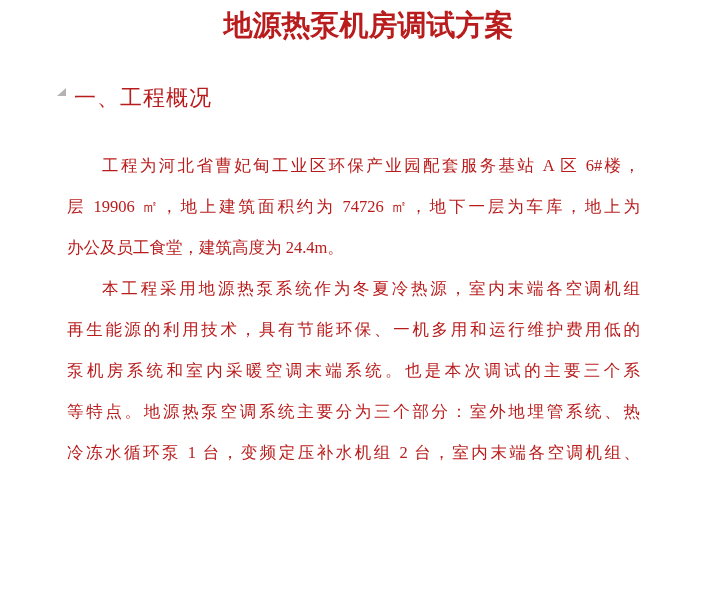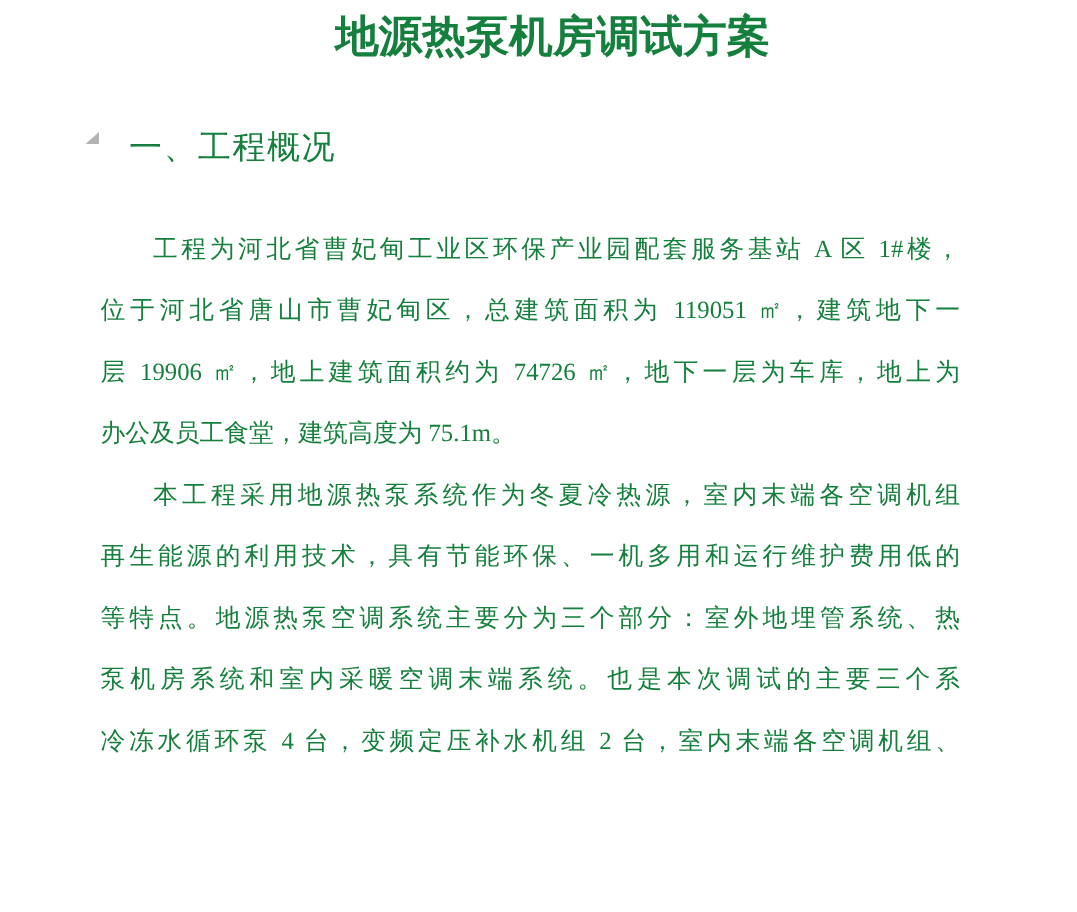--- a/index.html
+++ b/index.html
@@ -4,21 +4,21 @@
 <style>
   html, body { margin: 0; padding: 0; background: #ffffff; }
   .page {
     position: relative;
     width: 718px;
     height: 608px;
     background: #ffffff;
     box-sizing: border-box;
     padding: 7px 78px 0 67px;
     font-family: "Liberation Serif", "DejaVu Serif", serif;
-    color: #15803d;
+    color: #b91c1c;
     overflow: hidden;
   }
   .doc-title {
     margin: 0;
     font-size: 29px;
     font-weight: bold;
     line-height: 36px;
     text-align: center;
     white-space: nowrap;
     position: relative;
@@ -35,21 +35,21 @@
     position: absolute;
     left: -13px;
     top: 4px;
     width: 0;
     height: 0;
     border-left: 9px solid transparent;
     border-bottom: 8px solid #b3b3b3;
   }
   .section-heading {
     display: inline;
-    margin: 16px;
+    margin: 4px;
     font-size: 22px;
     font-weight: normal;
     letter-spacing: 1px;
     white-space: nowrap;
   }
   .doc-body { margin-top: 33px; }
   .para { margin: 0; padding: 0; }
   .line {
     font-size: 16.5px;
     line-height: 41px;
@@ -74,28 +74,27 @@
   <h1 class="doc-title">地源热泵机房调试方案</h1>
 
   <div class="heading-row">
     <span class="collapse-marker"></span>
     <h2 class="section-heading">一、工程概况</h2>
   </div>
 
   <div class="doc-body">
 
     <div class="para">
-      <div class="line just indent">工程为河北省曹妃甸工业区环保产业园配套服务基站 A 区 1#楼，</div>
-      <div class="line just">位于河北省唐山市曹妃甸区，总建筑面积为 119051 ㎡，建筑地下一</div>
+      <div class="line just indent">工程为河北省曹妃甸工业区环保产业园配套服务基站 A 区 6#楼，</div>
       <div class="line just">层 19906 ㎡，地上建筑面积约为 74726 ㎡，地下一层为车库，地上为</div>
-      <div class="line plain">办公及员工食堂，建筑高度为 75.1m。</div>
+      <div class="line plain">办公及员工食堂，建筑高度为 24.4m。</div>
     </div>
 
     <div class="para">
       <div class="line just indent">本工程采用地源热泵系统作为冬夏冷热源，室内末端各空调机组</div>
       <div class="line just">再生能源的利用技术，具有节能环保、一机多用和运行维护费用低的</div>
+      <div class="line just">泵机房系统和室内采暖空调末端系统。也是本次调试的主要三个系</div>
       <div class="line just">等特点。地源热泵空调系统主要分为三个部分：室外地埋管系统、热</div>
-      <div class="line just">泵机房系统和室内采暖空调末端系统。也是本次调试的主要三个系</div>
-      <div class="line just">冷冻水循环泵 4 台，变频定压补水机组 2 台，室内末端各空调机组、</div>
+      <div class="line just">冷冻水循环泵 1 台，变频定压补水机组 2 台，室内末端各空调机组、</div>
     </div>
 
   </div>
 </div>
 
 </body></html>

